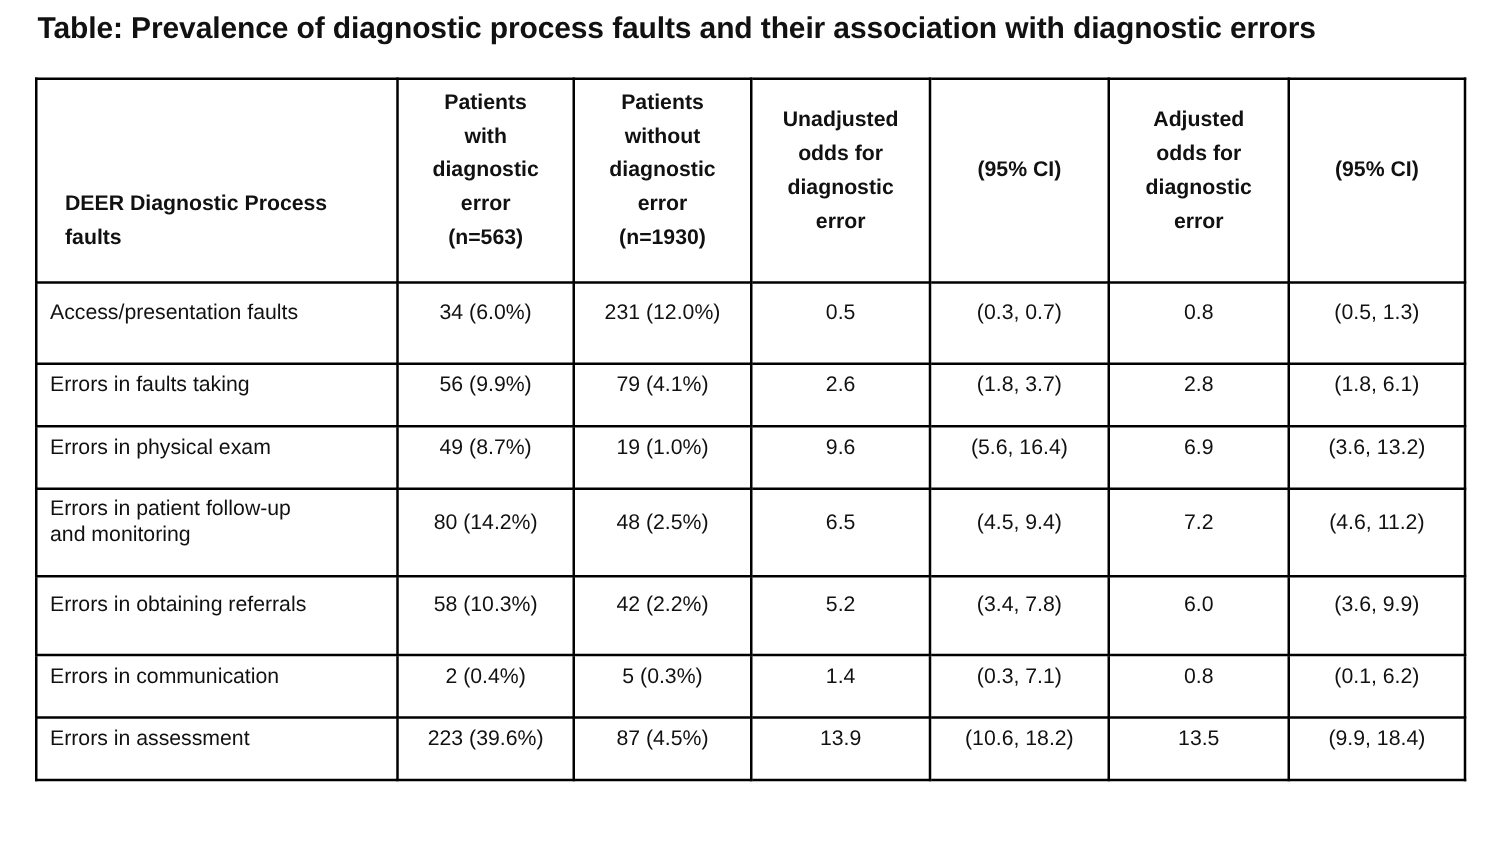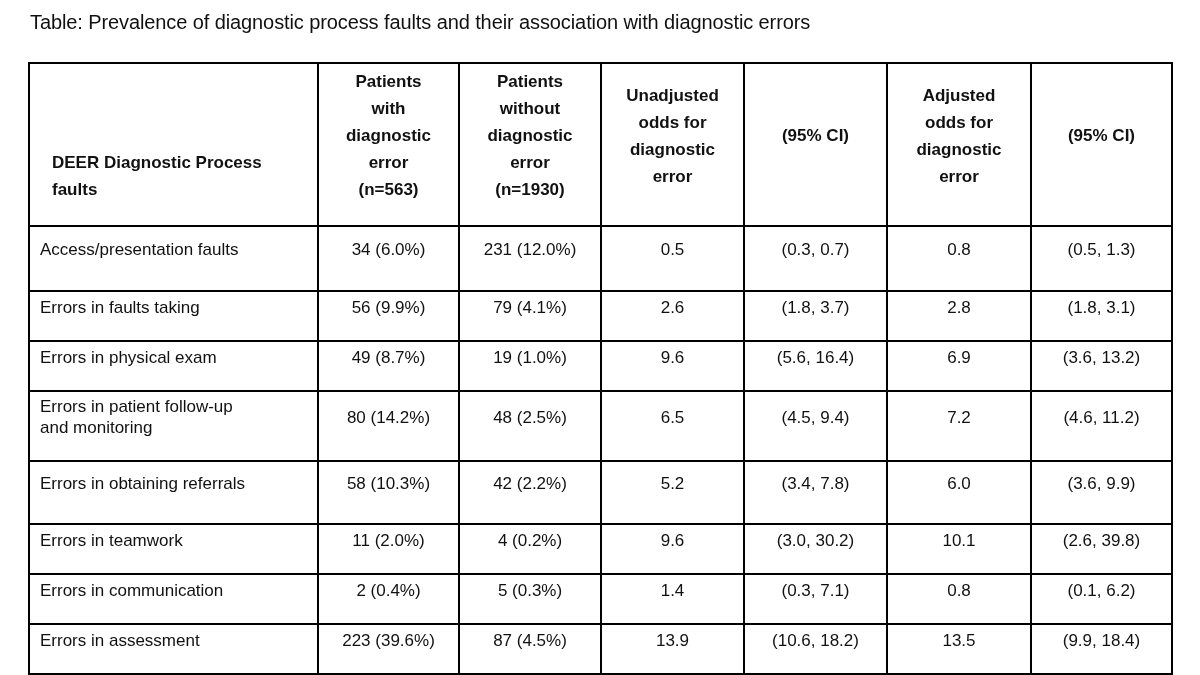--- a/index.html
+++ b/index.html
@@ -2,21 +2,21 @@
 <html><head>
 <meta charset="utf-8">
 <style>
   html,body{margin:0;padding:0}
   body{
     width:1200px;height:675px;overflow:hidden;
     background:#ffffff;color:#111111;
     font-family:"Liberation Sans",sans-serif;
   }
   .title{
-    font-size:20px;font-weight:400;line-height:27px;
+    font-size:24px;font-weight:700;line-height:27px;
     margin:9px 0 0 30px;letter-spacing:-0.1px;
   }
   table.tbl{
     margin:26px 0 0 28px;
     border-collapse:collapse;table-layout:fixed;
     width:1143px;
   }
   .tbl th,.tbl td{
     border:2px solid #000000;
     white-space:pre-line;
@@ -86,21 +86,21 @@
           <td>0.8</td>
           <td>(0.5, 1.3)</td>
         </tr>
         <tr>
           <td class="row-label">Errors in faults taking</td>
           <td>56 (9.9%)</td>
           <td>79 (4.1%)</td>
           <td>2.6</td>
           <td>(1.8, 3.7)</td>
           <td>2.8</td>
-          <td>(1.8, 3.1)</td>
+          <td>(1.8, 6.1)</td>
         </tr>
         <tr>
           <td class="row-label">Errors in physical exam</td>
           <td>49 (8.7%)</td>
           <td>19 (1.0%)</td>
           <td>9.6</td>
           <td>(5.6, 16.4)</td>
           <td>6.9</td>
           <td>(3.6, 13.2)</td>
         </tr>
@@ -117,29 +117,20 @@
         <tr>
           <td class="row-label">Errors in obtaining referrals</td>
           <td>58 (10.3%)</td>
           <td>42 (2.2%)</td>
           <td>5.2</td>
           <td>(3.4, 7.8)</td>
           <td>6.0</td>
           <td>(3.6, 9.9)</td>
         </tr>
         <tr>
-          <td class="row-label">Errors in teamwork</td>
-          <td>11 (2.0%)</td>
-          <td>4 (0.2%)</td>
-          <td>9.6</td>
-          <td>(3.0, 30.2)</td>
-          <td>10.1</td>
-          <td>(2.6, 39.8)</td>
-        </tr>
-        <tr>
           <td class="row-label">Errors in communication</td>
           <td>2 (0.4%)</td>
           <td>5 (0.3%)</td>
           <td>1.4</td>
           <td>(0.3, 7.1)</td>
           <td>0.8</td>
           <td>(0.1, 6.2)</td>
         </tr>
         <tr>
           <td class="row-label">Errors in assessment</td>

